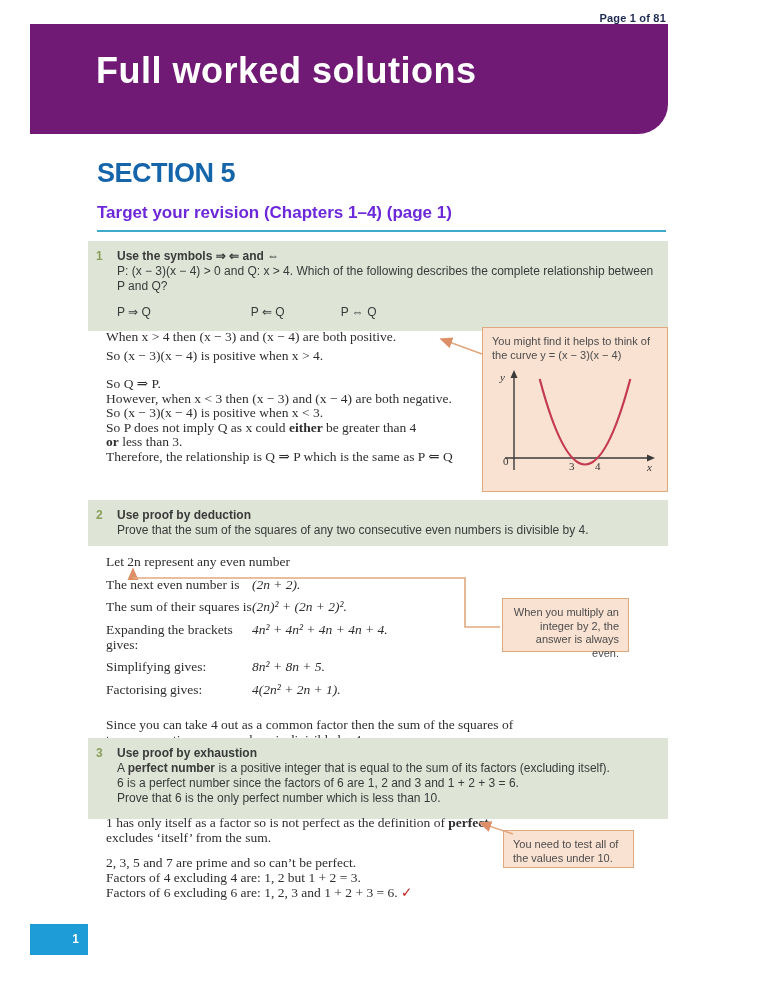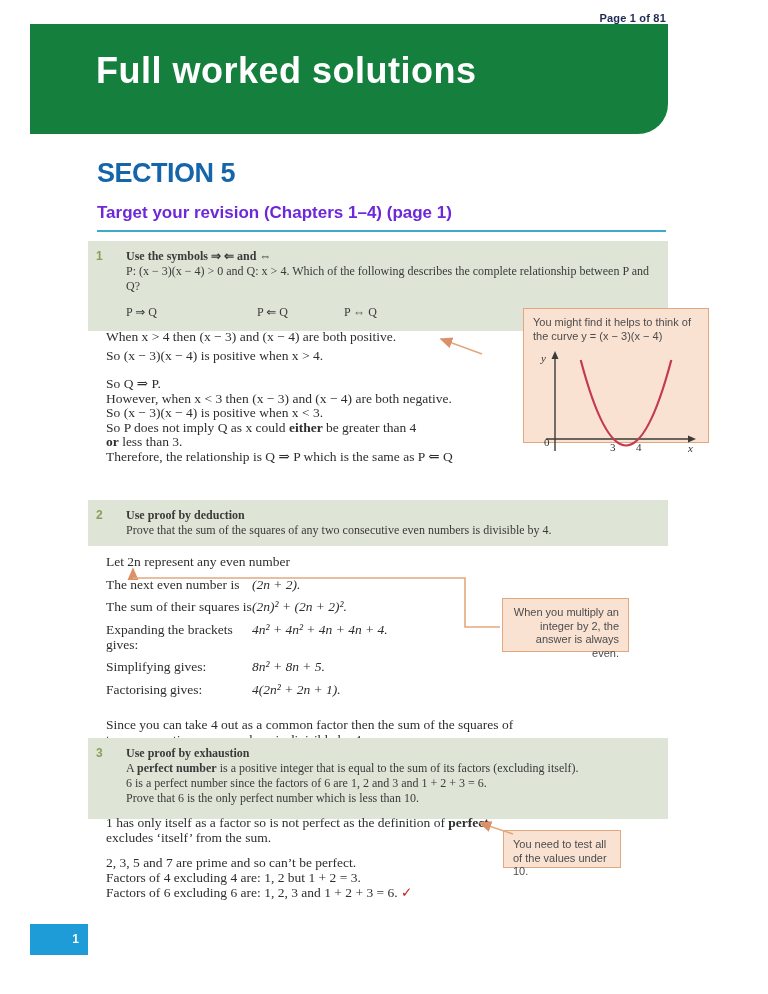--- a/index.html
+++ b/index.html
@@ -2,32 +2,32 @@
 <html><head>
 <meta charset="utf-8">
 <style>
   html,body{margin:0;padding:0;background:#e8e8e8;}
   .page{position:relative;width:768px;height:994px;background:#ffffff;overflow:hidden;
         font-family:"Liberation Sans",sans-serif;box-shadow:0 0 4px rgba(0,0,0,.25);}
   
   .page-indicator{position:absolute;top:12px;right:102px;font-size:11px;font-weight:bold;
         color:#1f2a52;border-bottom:1.5px solid #1f2a52;letter-spacing:.2px;}
   
-  .banner{position:absolute;left:30px;top:24px;width:638px;height:110px;background:#15803d;
+  .banner{position:absolute;left:30px;top:24px;width:638px;height:110px;background:#701a75;
         border-radius:0 0 30px 0;}
   .banner h1{margin:0;padding:26px 0 0 66px;color:#ffffff;font-size:36px;font-weight:bold;letter-spacing:.5px;}
   
   .section-title{position:absolute;left:97px;top:158px;font-size:27px;font-weight:800;color:#1565ab;letter-spacing:-.5px;}
   .sub-title{position:absolute;left:97px;top:203px;width:569px;font-size:17px;font-weight:bold;color:#6d28d9;
         padding-bottom:7px;border-bottom:2px solid #3fa9c9;}
   
   .qbox{position:absolute;left:88px;width:580px;background:#dee4d6;box-sizing:border-box;
         padding:8px 12px 8px 8px;display:flex;font-size:12px;color:#3a3a3a;line-height:15px;}
   .qnum{width:12px;font-weight:bold;color:#8aa05a;flex:none;}
-  .qcontent{margin-left:18px;font-family:Liberation Serif, serif;}
+  .qcontent{margin-left:9px;}
   .qhead{font-weight:bold;}
   .q1{top:241px;height:90px;}
   .q2{top:500px;height:46px;}
   .q3{top:738px;height:81px;}
   .opts{display:flex;margin-top:11px;}
   .opts span{white-space:nowrap;}
   .opt2{margin-left:100px;}
   .opt3{margin-left:56px;}
   
   .sol{position:absolute;font-family:"Liberation Serif","DejaVu Serif",serif;font-size:13.5px;color:#2e2e2e;}
@@ -40,23 +40,23 @@
   .mrow{display:flex;line-height:15px;margin-top:7.5px;}
   .mrow .ml{width:146px;flex:none;}
   .mrow .mv{font-style:italic;}
   .outro{margin-top:20px;width:412px;line-height:15px;}
   .sol3{left:106px;top:816px;}
   .sol3 .g11{margin-top:11px;}
   .check{color:#c42222;font-weight:bold;font-family:"DejaVu Sans",sans-serif;}
   
   .callout{position:absolute;background:#f9e2d2;border:1.5px solid #e2a87d;box-sizing:border-box;
         padding:7px 9px;font-size:11px;line-height:13.5px;color:#4c4c4c;}
-  .c1{left:482px;top:308px;width:186px;height:135px;margin-left:41px;}
+  .c1{left:482px;top:327px;width:186px;height:165px;}
   .c2{left:502px;top:598px;width:127px;height:54px;text-align:right;}
-  .c3{left:503px;top:830px;width:118px;height:38px;}
+  .c3{left:503px;top:830px;width:131px;height:38px;}
   .graph{display:block;margin-top:4px;}
   .gtext{font-family:"Liberation Serif",serif;font-size:11px;fill:#333;}
   .gital{font-style:italic;}
   
   .overlay{position:absolute;left:0;top:0;width:768px;height:994px;pointer-events:none;}
   
   .footer-num{position:absolute;left:30px;top:924px;width:58px;height:31px;background:#1e9cd8;
         color:#fff;font-size:12px;font-weight:bold;text-align:right;line-height:31px;box-sizing:border-box;padding-right:9px;}
   .footer-title{position:absolute;left:100px;top:932px;font-size:12.5px;font-weight:600;color:#8f9093;letter-spacing:.3px;}
 </style>

